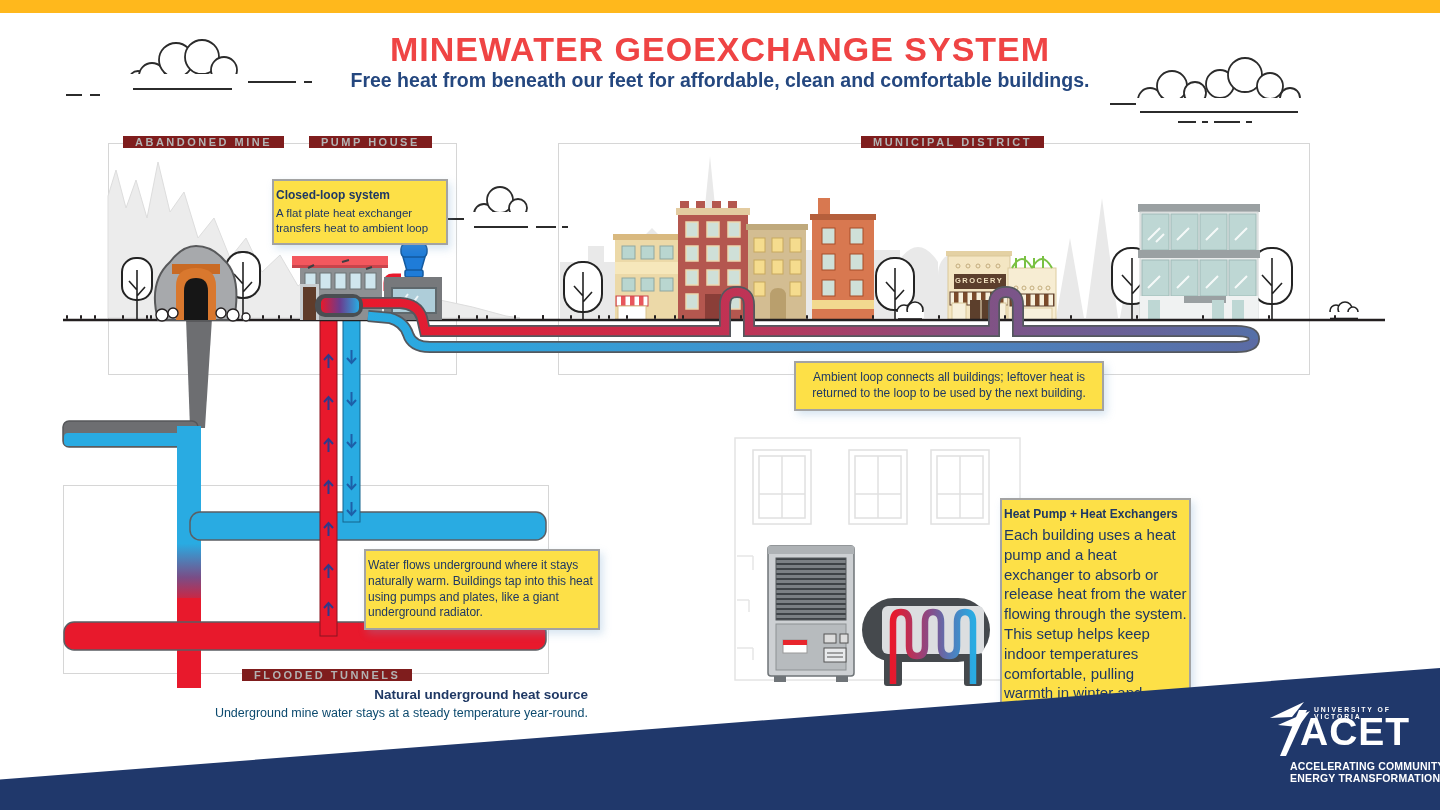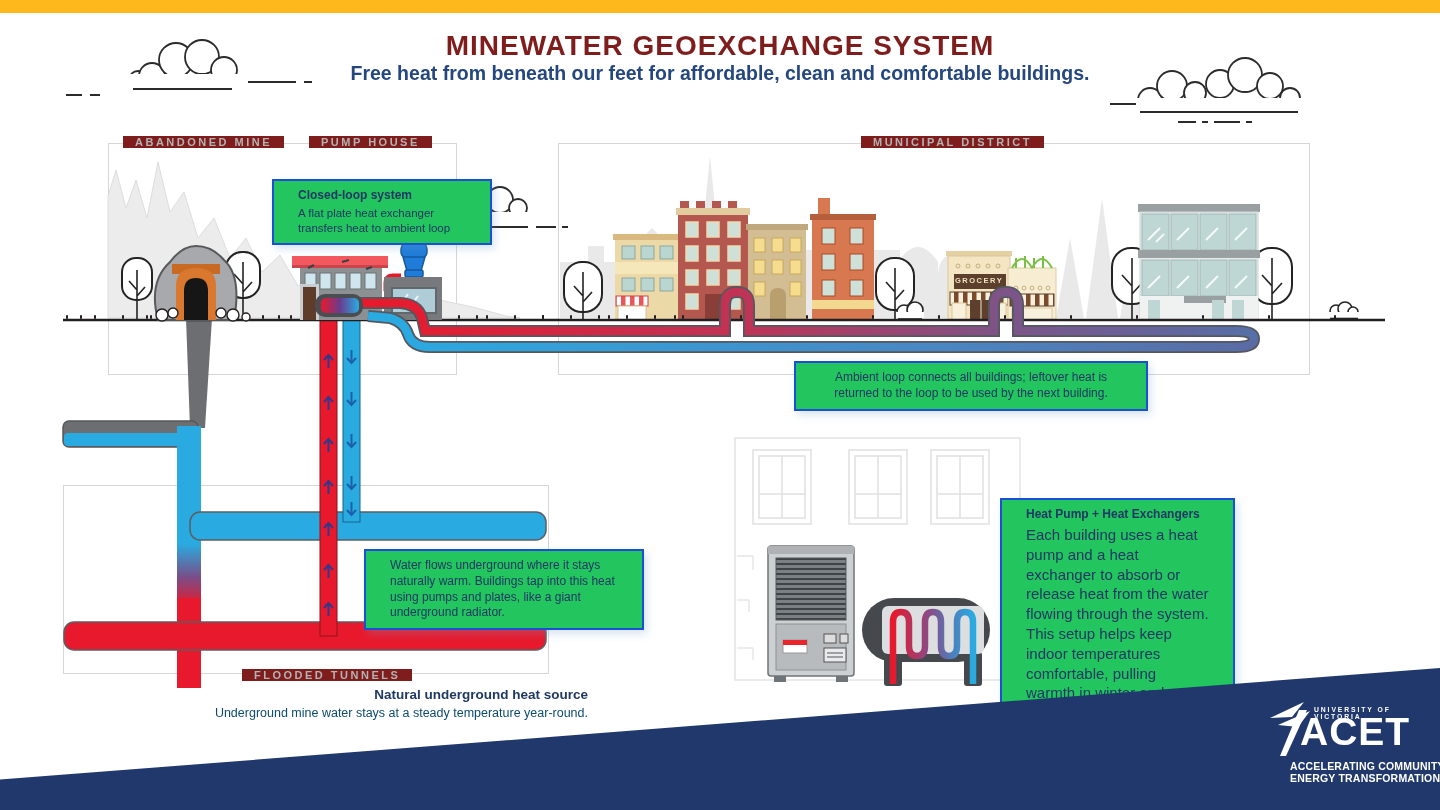--- a/index.html
+++ b/index.html
@@ -2,38 +2,38 @@
 <html><head>
 <meta charset="utf-8">
 <style>
   html,body{margin:0;padding:0;background:#ffffff;}
   .stage{position:relative;width:1440px;height:810px;overflow:hidden;background:#ffffff;
          font-family:"Liberation Sans","DejaVu Sans",sans-serif;color:#1F3864;}
   .topbar{position:absolute;left:0;top:0;width:1440px;height:13px;background:#FFB81C;}
 
   
   .hdr{position:absolute;left:0;top:30px;width:1440px;text-align:center;}
-  .hdr .title{font-size:28px;font-weight:bold;letter-spacing:1px;color:#7f1d1d;}
+  .hdr .title{font-size:34px;font-weight:bold;letter-spacing:1px;color:#ef4444;}
   .hdr .subtitle{font-size:19.5px;font-weight:bold;color:#24477F;}
   .hdr .desc{font-size:11.5px;line-height:1.32;margin:8px auto 0;width:480px;color:#2A3C6E;}
 
   
   .frame{position:absolute;border:1px solid #d6d6d6;z-index:1;}
   .frame .lbl{position:absolute;top:-8px;background:#7f1d1d;padding:0 12px;font-size:11px;
               font-weight:bold;letter-spacing:2.5px;color:#b3b3b3;white-space:nowrap;}
   .frame .lbl.bottom{top:auto;bottom:-8px;margin-top:27px;}
   .f-mine{left:108px;top:143px;width:347px;height:230px;}
   .f-muni{left:558px;top:143px;width:750px;height:230px;}
   .f-tunnel{left:63px;top:485px;width:484px;height:187px;}
 
   .art{position:absolute;left:0;top:0;z-index:2;}
 
   
-  .callout{position:absolute;z-index:5;background:#22c55e;border:2px solid #1d4ed8;
-           padding:7px 24px;box-shadow:3px 4px 8px rgba(110,160,205,.28);color:#1F3864;}
+  .callout{position:absolute;z-index:5;background:#fde047;border:2px solid #a3a3a3;
+           padding:7px 2px;box-shadow:3px 4px 8px rgba(110,160,205,.28);color:#1F3864;}
   .callout .ct{font-size:12px;font-weight:bold;margin-bottom:4px;}
   .callout .cb{font-size:11.5px;line-height:1.32;}
   .co-closed{left:272px;top:179px;width:168px;}
   .co-ambient{left:794px;top:361px;width:302px;text-align:center;}
   .co-ambient .cb{font-size:12px;}
   .co-water{left:364px;top:549px;width:228px;}
   .co-water .cb{font-size:12px;}
   .co-heatpump{left:1000px;top:498px;width:183px;}
   .co-heatpump .cb{font-size:15px;}
 

